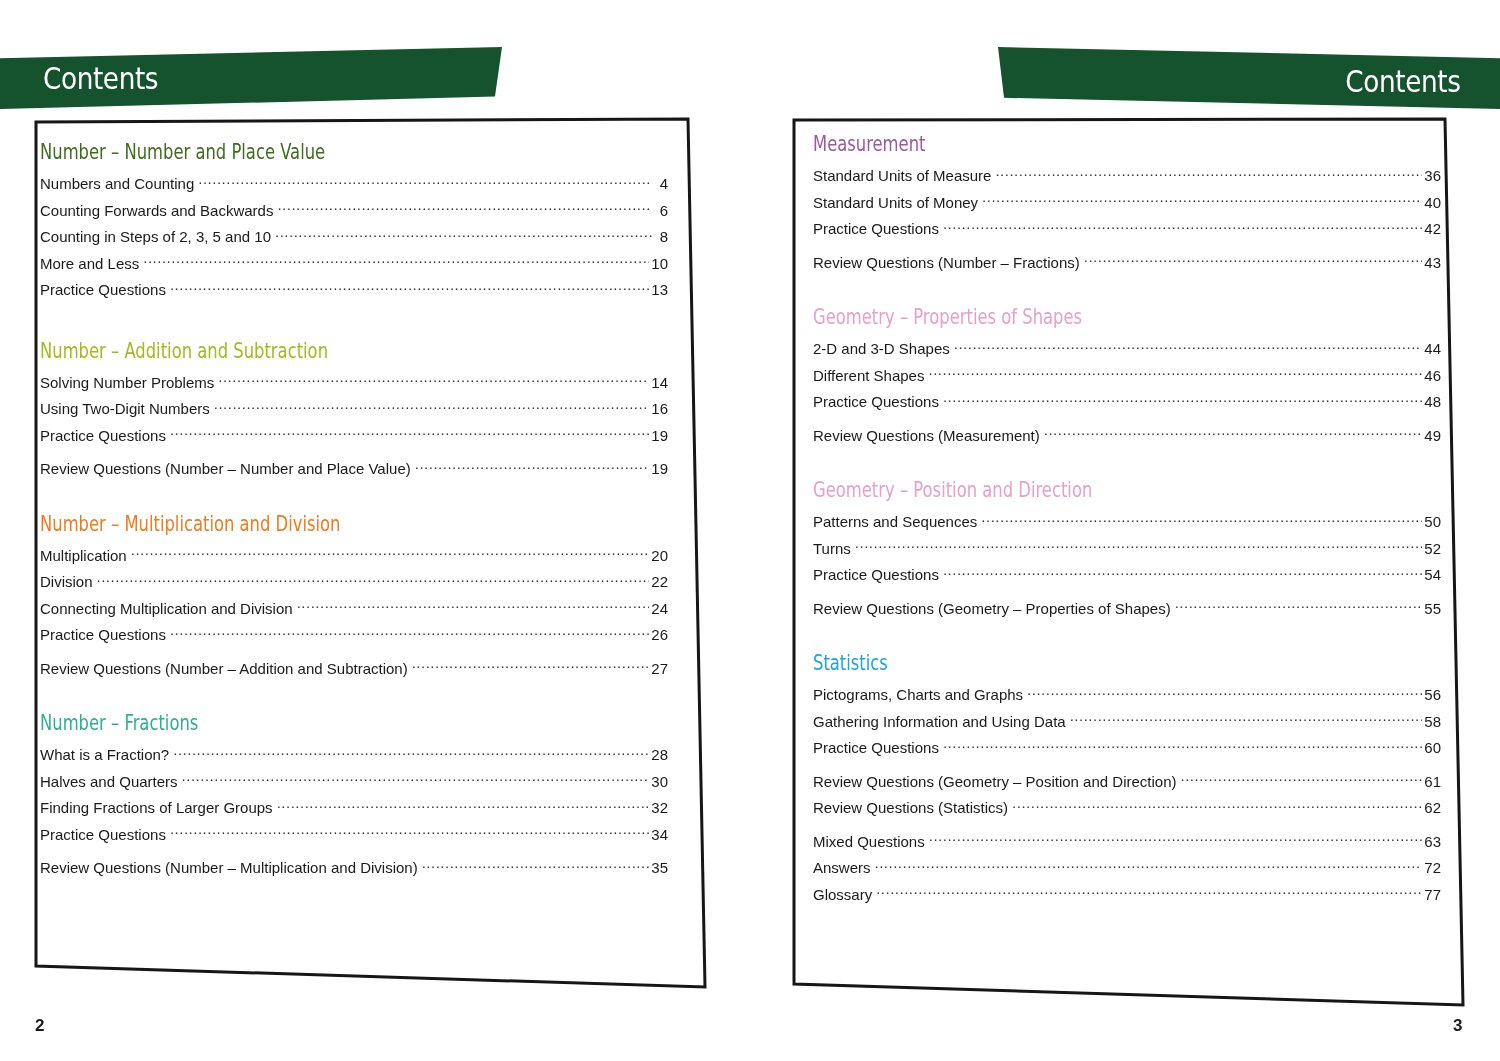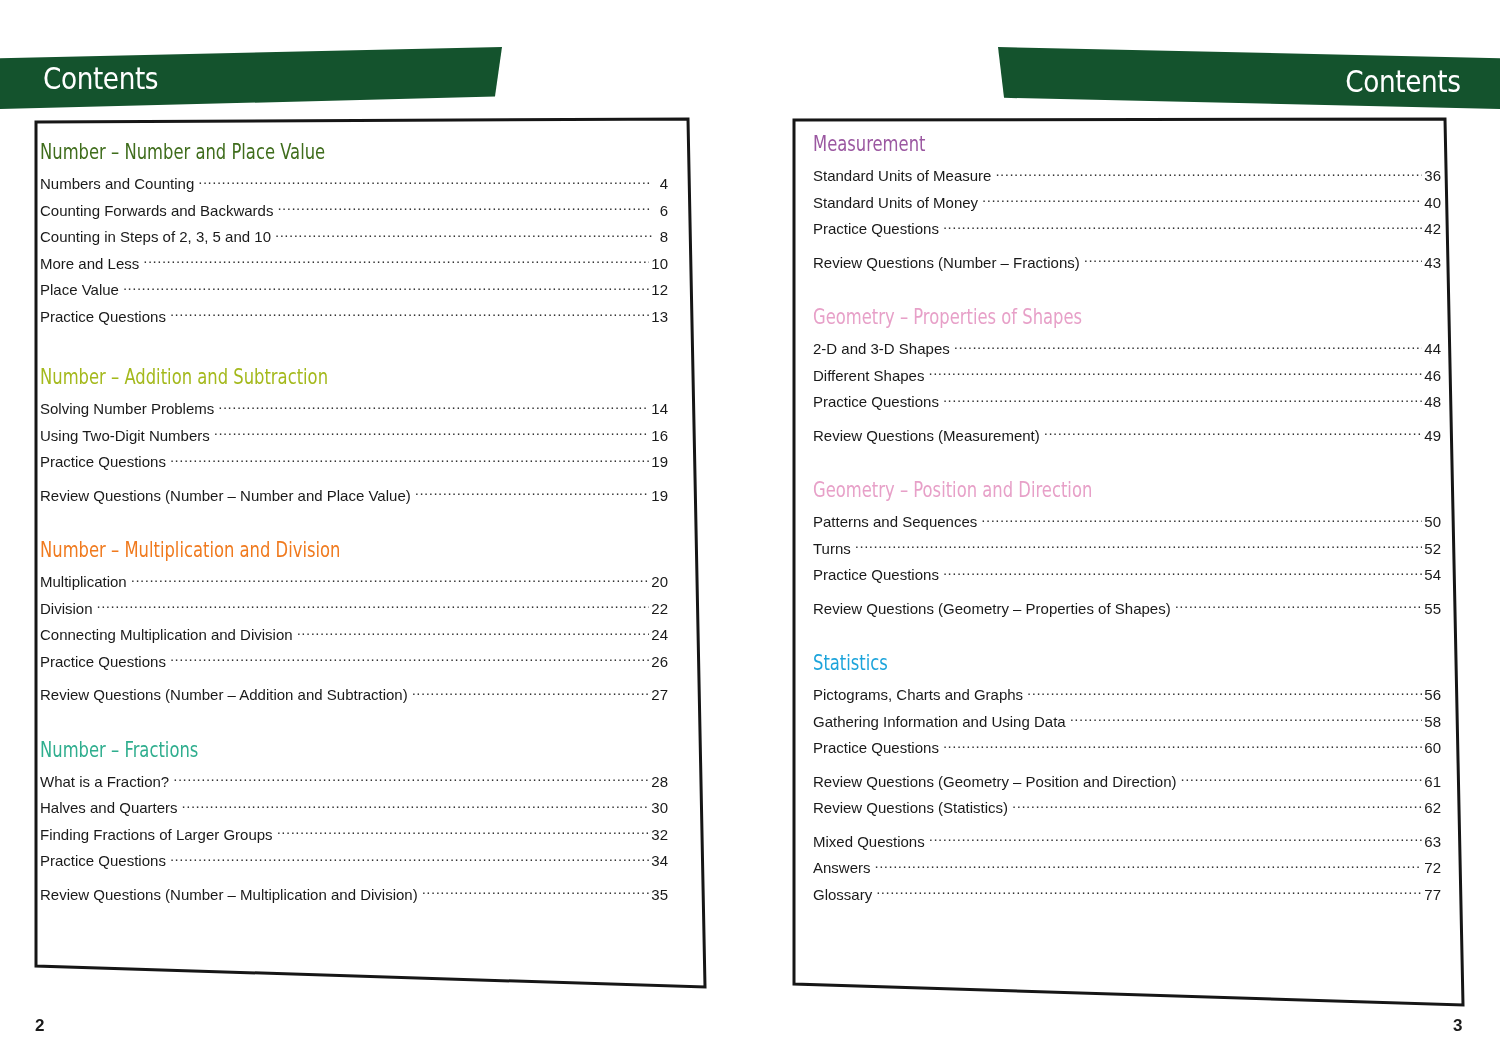--- a/index.html
+++ b/index.html
@@ -91,25 +91,20 @@
         <span class="label">Counting in Steps of 2, 3, 5 and 10</span>
         <span class="leader"></span>
         <span class="page">8</span>
       </div>
     <div class="entry">
         <span class="label">More and Less</span>
         <span class="leader"></span>
         <span class="page">10</span>
       </div>
     <div class="entry">
-        <span class="label">Place Value</span>
-        <span class="leader"></span>
-        <span class="page">12</span>
-      </div>
-    <div class="entry">
         <span class="label">Practice Questions</span>
         <span class="leader"></span>
         <span class="page">13</span>
       </div>
   </div>
   <div style="height:6px"></div>
 
   <div class="group">
     <div class="section-heading" style="color:#a4b91c">Number – Addition and Subtraction</div>
     <div class="entry">

